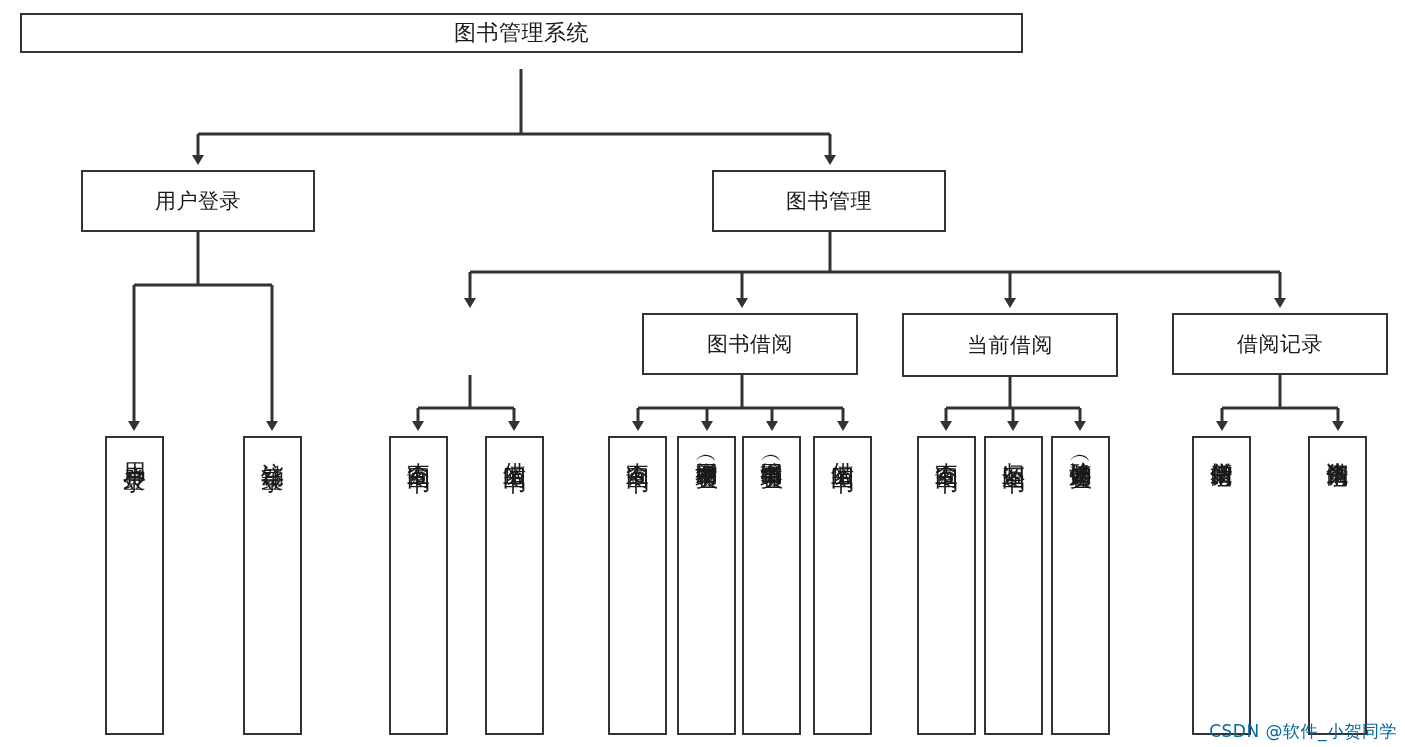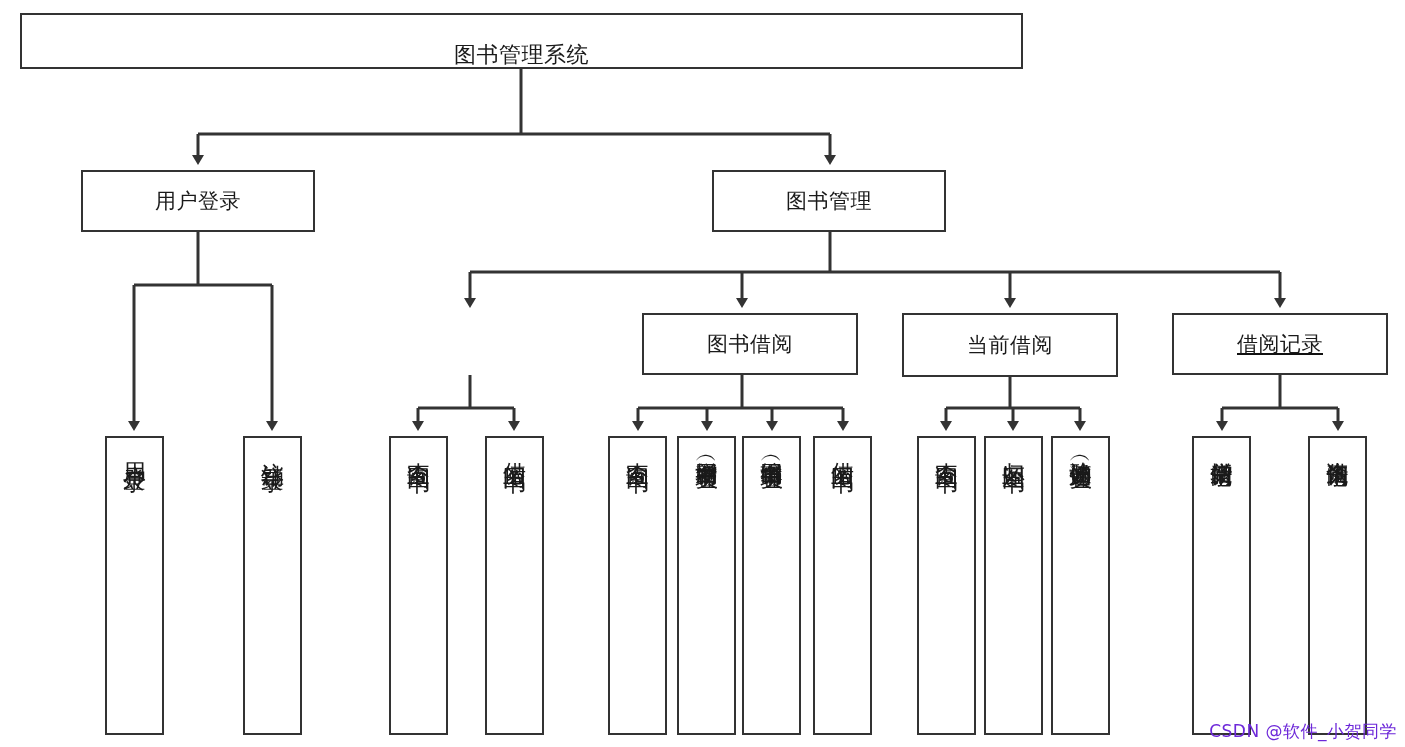--- a/index.html
+++ b/index.html
@@ -62,21 +62,21 @@
   }
   .node.v.dense .label{
     font-size:22px;
     letter-spacing:1px;
   }
   .watermark{
     position:absolute;
     right:8px;
     bottom:4px;
     font-size:17px;
-    color:#6d28d9;
+    color:#0369a1;
     white-space:nowrap;
     z-index:5;
     letter-spacing:0.5px;
   }
 </style>
 </head>
 <body>
 
 <div id="canvas">
 
@@ -123,38 +123,38 @@
       <path d="M1013,408 L1013,422" marker-end="url(#arrow)"></path>
       <path d="M1080,408 L1080,422" marker-end="url(#arrow)"></path>
 
       <path d="M1280,375 L1280,408"></path>
       <path d="M1222,408 L1338,408"></path>
       <path d="M1222,408 L1222,422" marker-end="url(#arrow)"></path>
       <path d="M1338,408 L1338,422" marker-end="url(#arrow)"></path>
     </g>
   </svg>
 
-  <div class="node h root" style="left:20px; top:13px; width:1003px; height:56px;align-items:flex-end;">
+  <div class="node h root" style="left:20px; top:13px; width:1003px; height:40px;">
     <span class="label">图书管理系统</span>
   </div>
 
   <div class="node h" style="left:81px; top:170px; width:234px; height:62px;">
     <span class="label">用户登录</span>
   </div>
   <div class="node h" style="left:712px; top:170px; width:234px; height:62px;">
     <span class="label">图书管理</span>
   </div>
 
   <div class="node h" style="left:634px; top:313px; width:216px; height:62px;margin-left:8px;">
     <span class="label">图书借阅</span>
   </div>
   <div class="node h" style="left:902px; top:313px; width:216px; height:64px;">
     <span class="label">当前借阅</span>
   </div>
-  <div class="node h" style="left:1172px; top:313px; width:216px; height:62px;text-decoration:underline;">
+  <div class="node h" style="left:1172px; top:313px; width:216px; height:62px;">
     <span class="label">借阅记录</span>
   </div>
 
   <div class="node v" style="left:105px; top:436px; width:59px; height:299px;">
     <span class="label">用户登录</span>
   </div>
   <div class="node v" style="left:243px; top:436px; width:59px; height:299px;">
     <span class="label">注销登录</span>
   </div>
 

